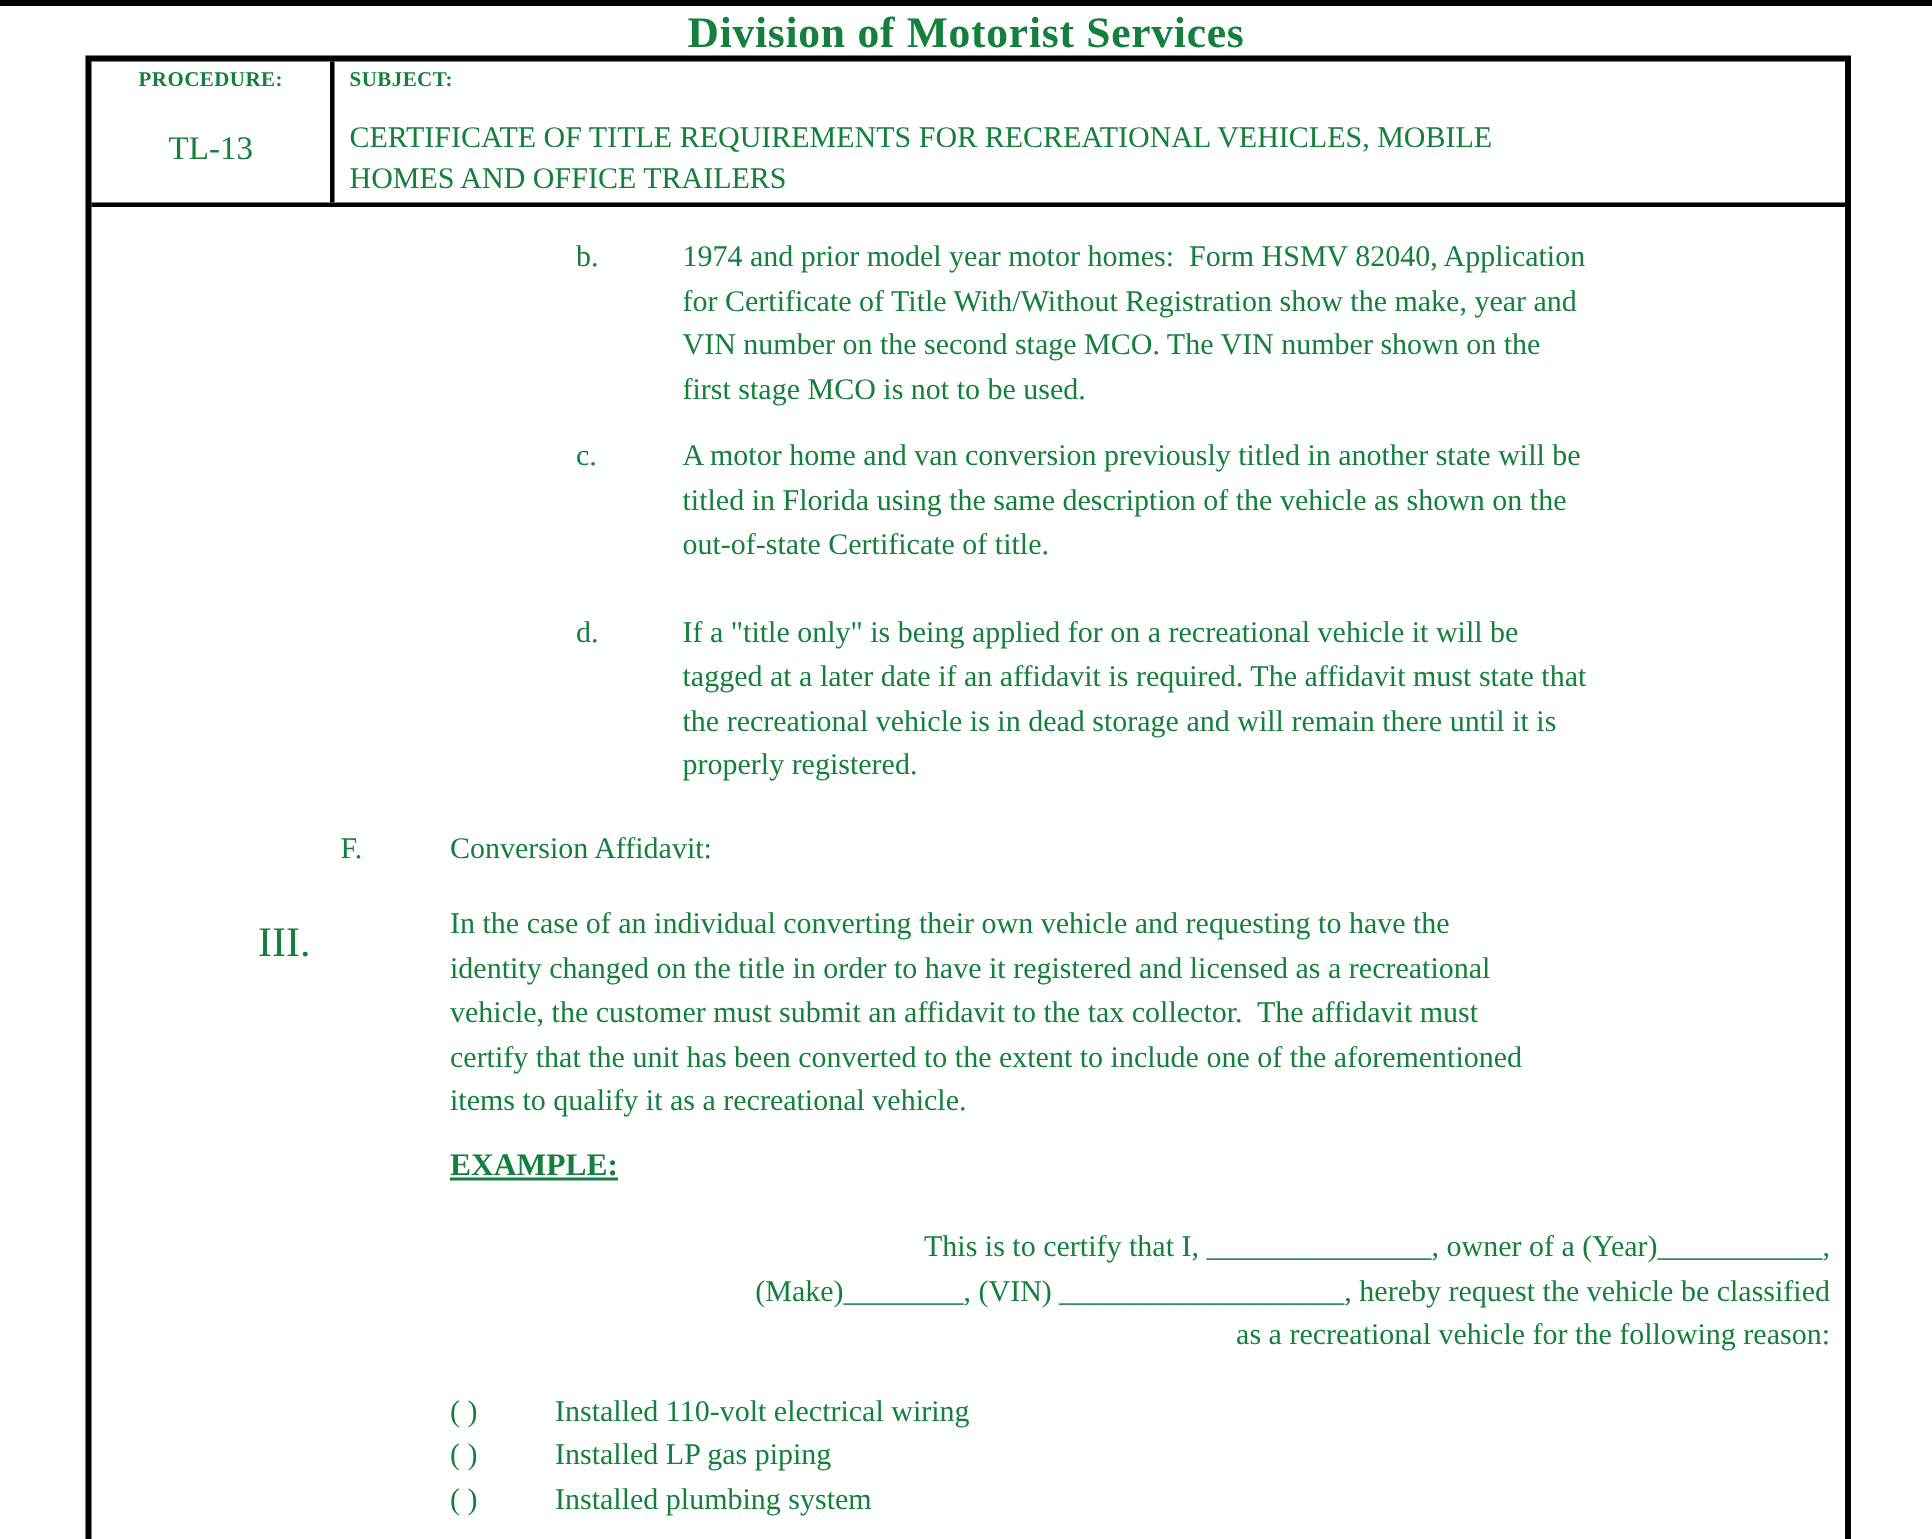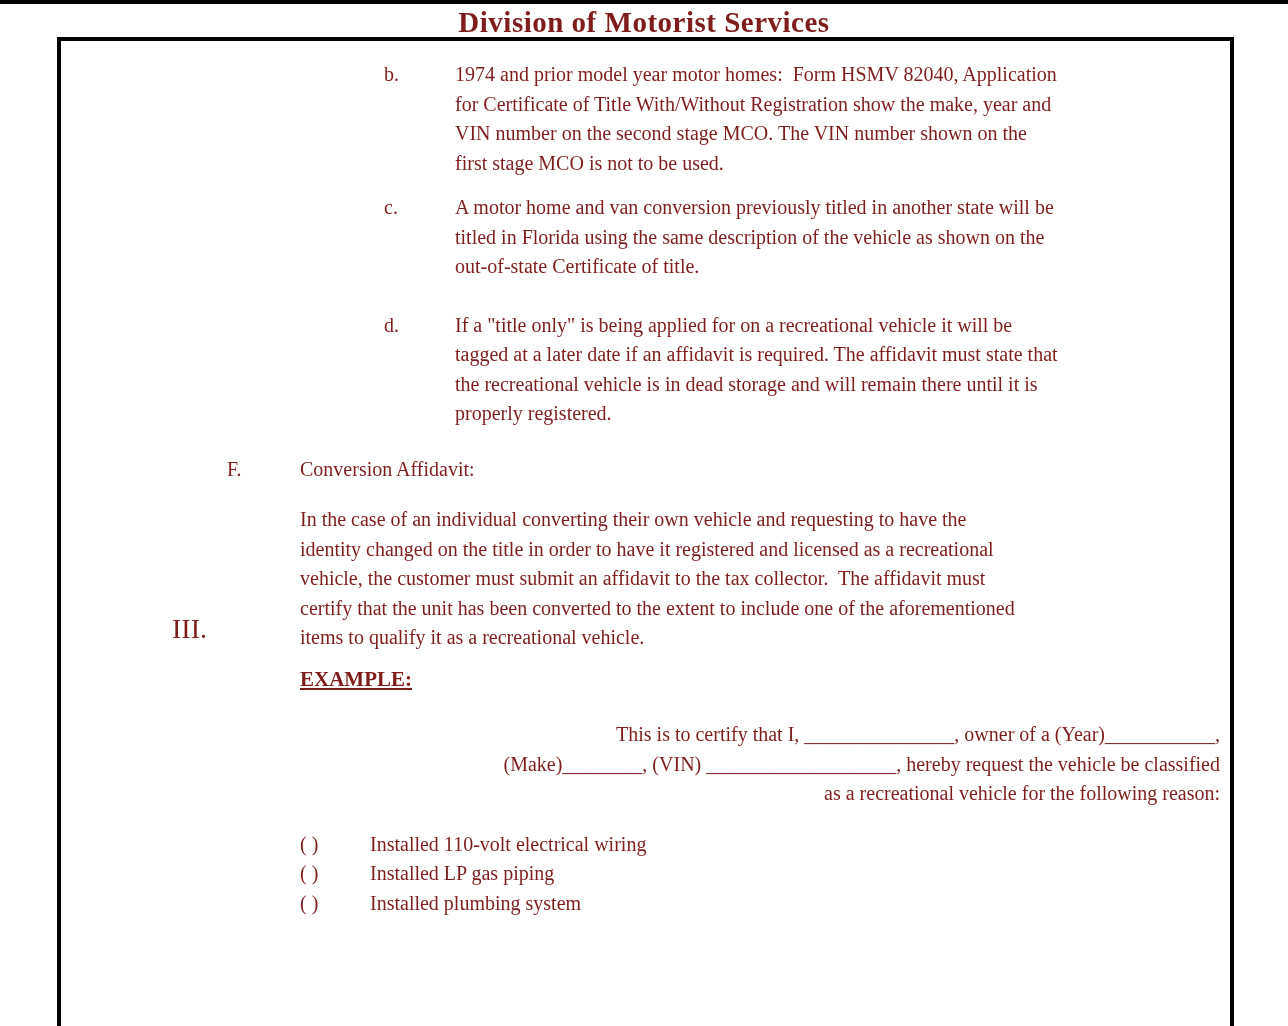--- a/index.html
+++ b/index.html
@@ -3,21 +3,21 @@
 <meta charset="utf-8">
 <style>
   * { margin: 0; padding: 0; box-sizing: border-box; }
   html, body { background: #ffffff; }
   .page {
     position: relative;
     width: 1288px;
     height: 1026px;
     background: #ffffff;
     overflow: hidden;
-    color: #7f1d1d;
+    color: #15803d;
     font-family: "Liberation Serif", "DejaVu Serif", serif;
   }
   .top-rule {
     position: absolute;
     left: 0; top: 0;
     width: 1288px; height: 4px;
     background: #000000;
   }
   .title-wrap {
     position: absolute;
@@ -131,20 +131,31 @@
 <div class="page">
 
   <div class="top-rule"></div>
 
   <div class="title-wrap">
     <div class="doc-title">Division of Motorist Services</div>
   </div>
 
   <div class="doc-box">
 
+    <div class="head-row">
+      <div class="head-cell-left">
+        <div class="head-label">PROCEDURE:</div>
+        <div class="proc-value">TL-13</div>
+      </div>
+      <div class="head-cell-right">
+        <div class="head-label">SUBJECT:</div>
+        <div class="subject-value">CERTIFICATE OF TITLE REQUIREMENTS FOR RECREATIONAL VEHICLES, MOBILE
+HOMES AND OFFICE TRAILERS</div>
+      </div>
+    </div>
 
     <div class="section-num">III.</div>
 
     <div class="body">
 
       <div class="item item-b">
         <div class="item-marker">b.</div>
         <div class="item-text">1974 and prior model year motor homes:  Form HSMV 82040, Application
 for Certificate of Title With/Without Registration show the make, year and
 VIN number on the second stage MCO. The VIN number shown on the

